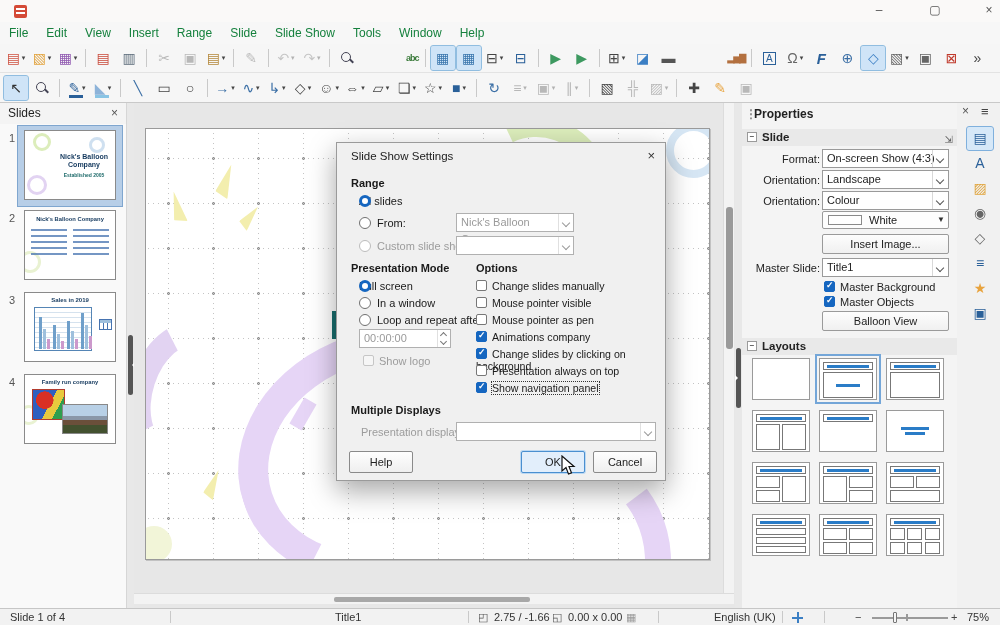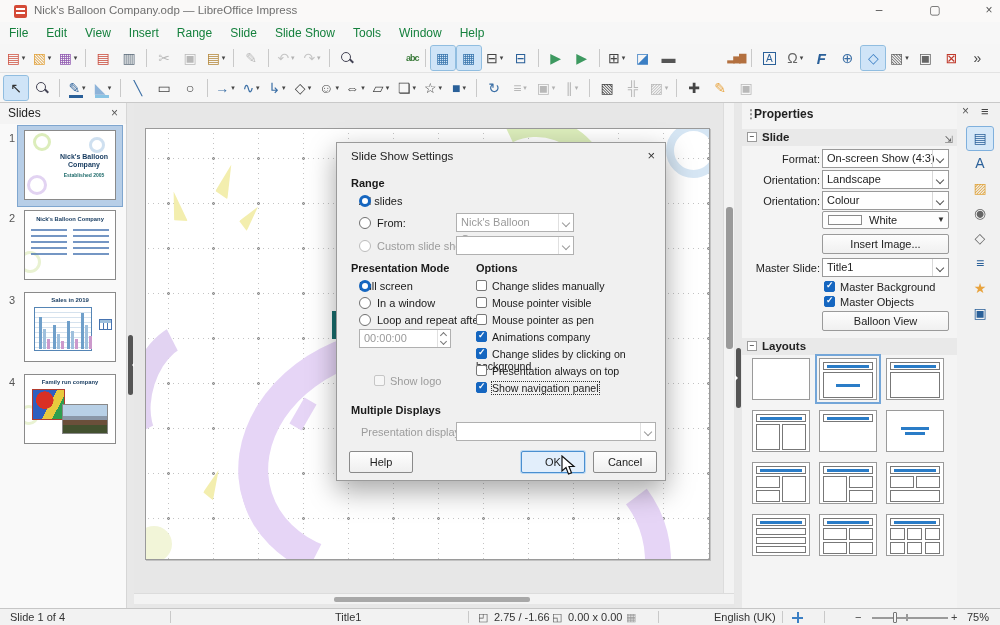--- a/index.html
+++ b/index.html
@@ -147,21 +147,20 @@
 #btn-ok{background:#e2eefb;border:1px solid #4a8fd0;box-shadow:0 0 0 1px #bcd8f2;}
 #cursor{position:absolute;left:561px;top:455px;z-index:60;}
 </style>
 </head>
 <body>
 
 <div id="app">
 
   <div id="titlebar">
     <span id="app-icon"></span>
-    <span id="title-text">Nick's Balloon Company.odp — LibreOffice Impress</span>
     <span class="winctl" id="min-btn">–</span>
     <span class="winctl" id="max-btn">▢</span>
     <span class="winctl" id="close-btn">×</span>
   </div>
 
   <div id="menubar"><span class="menu-item">File</span><span class="menu-item">Edit</span><span class="menu-item">View</span><span class="menu-item">Insert</span><span class="menu-item">Range</span><span class="menu-item">Slide</span><span class="menu-item">Slide Show</span><span class="menu-item">Tools</span><span class="menu-item">Window</span><span class="menu-item">Help</span></div>
 
   <div id="toolbar-main">
       <span class="tb-btn">
         <span class="tb-glyph" style="color: rgb(207, 82, 66);">▤</span>
@@ -661,21 +660,21 @@
         <div class="drow" style="left: 22px; top: 171px;"><span class="radio"></span><span>Loop and repeat after:</span></div>
       </div>
 
     <div id="time-spin">
       <span>00:00:00</span>
       <span class="spin">
           <i class="up"></i>
           <i class="dn"></i>
         </span>
     </div>
-    <div class="drow dis-label" style="left:37px;top:212px;margin-top:20px;">
+    <div class="drow dis-label" style="left:26px;top:212px;">
       <span class="cb" style="border-color:#c6c6c6;background:#f6f6f6;"></span><span>Show logo</span>
     </div>
 
     <div id="dlg-options">
         <div class="drow" style="left: 139px; top: 137px; font-size: 10.6px;"><span class="cb"></span><span>Change slides manually</span></div>
         <div class="drow" style="left: 139px; top: 154px; font-size: 10.6px;"><span class="cb"></span><span>Mouse pointer visible</span></div>
         <div class="drow" style="left: 139px; top: 171px; font-size: 10.6px;"><span class="cb"></span><span>Mouse pointer as pen</span></div>
         <div class="drow" style="left: 139px; top: 188px; font-size: 10.6px;"><span class="cb checked"></span><span>Animations company</span></div>
         <div class="drow" style="left: 139px; top: 205px; font-size: 10.6px;"><span class="cb checked"></span><span>Change slides by clicking on background</span></div>
         <div class="drow" style="left: 139px; top: 222px; font-size: 10.6px;"><span class="cb"></span><span>Presentation always on top</span></div>

